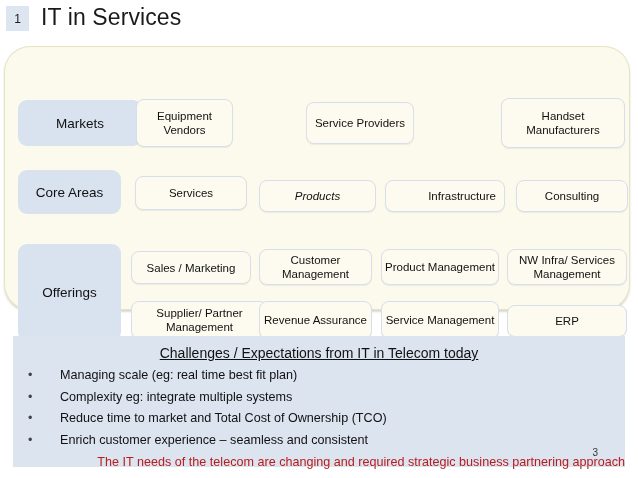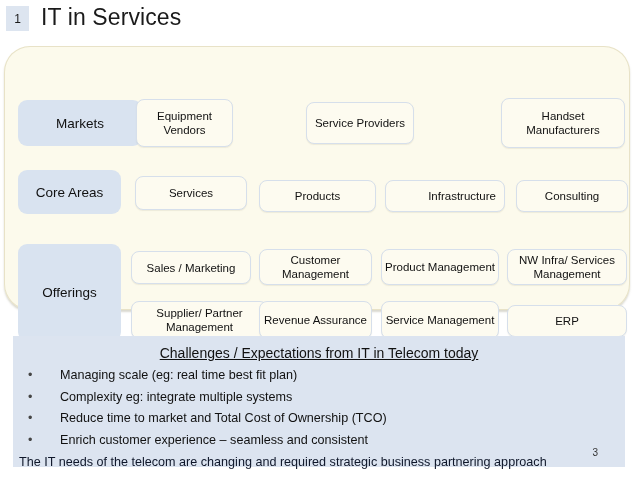--- a/index.html
+++ b/index.html
@@ -93,21 +93,21 @@
 
   
   #lbl-markets { left: 14px;  top: 54px;  width: 124px; height: 46px; }
   #mk-equip    { left: 132px; top: 53px;  width: 97px;  height: 48px; }
   #mk-svcprov  { left: 302px; top: 56px;  width: 108px; height: 42px; }
   #mk-handset  { left: 497px; top: 52px;  width: 124px; height: 50px; }
 
   
   #lbl-core    { left: 14px;  top: 124px; width: 103px; height: 44px; }
   #ca-services { left: 131px; top: 130px; width: 112px; height: 34px; }
-  #ca-products { left: 255px; top: 134px; width: 117px; height: 32px; }
+  #ca-products { left: 255px; top: 134px; width: 117px; height: 32px; font-style: italic; }
   #ca-infra    { left: 381px; top: 134px; width: 120px; height: 32px; padding-left: 37px; }
   #ca-consult  { left: 512px; top: 134px; width: 112px; height: 32px; }
 
   
   #lbl-offer   { left: 14px;  top: 198px; width: 103px; height: 97px; }
   #of-sales    { left: 127px; top: 205px; width: 120px; height: 33px; }
   #of-custmgmt { left: 255px; top: 203px; width: 113px; height: 36px; }
   #of-prodmgmt { left: 377px; top: 203px; width: 118px; height: 36px; }
   #of-nwinfra  { left: 503px; top: 203px; width: 120px; height: 36px; }
   #of-supplier { left: 127px; top: 255px; width: 137px; height: 38px; }
@@ -150,24 +150,25 @@
     position: absolute;
     left: 15px;
     top: 0;
     font-size: 12.6px;
     line-height: 21.5px;
     color: #444444;
   }
   .closing-line {
     font-size: 12.6px;
     line-height: 21px;
-    color: #0f172a;
+    color: #b91c1c;
     padding-left: 6px;
     margin-top: 1px;
     white-space: nowrap;
+    text-align: right;
   }
   .page-number {
     position: absolute;
     right: 27px;
     bottom: 9px;
     font-size: 10px;
     color: #333333;
   }
 </style>
 </head>

